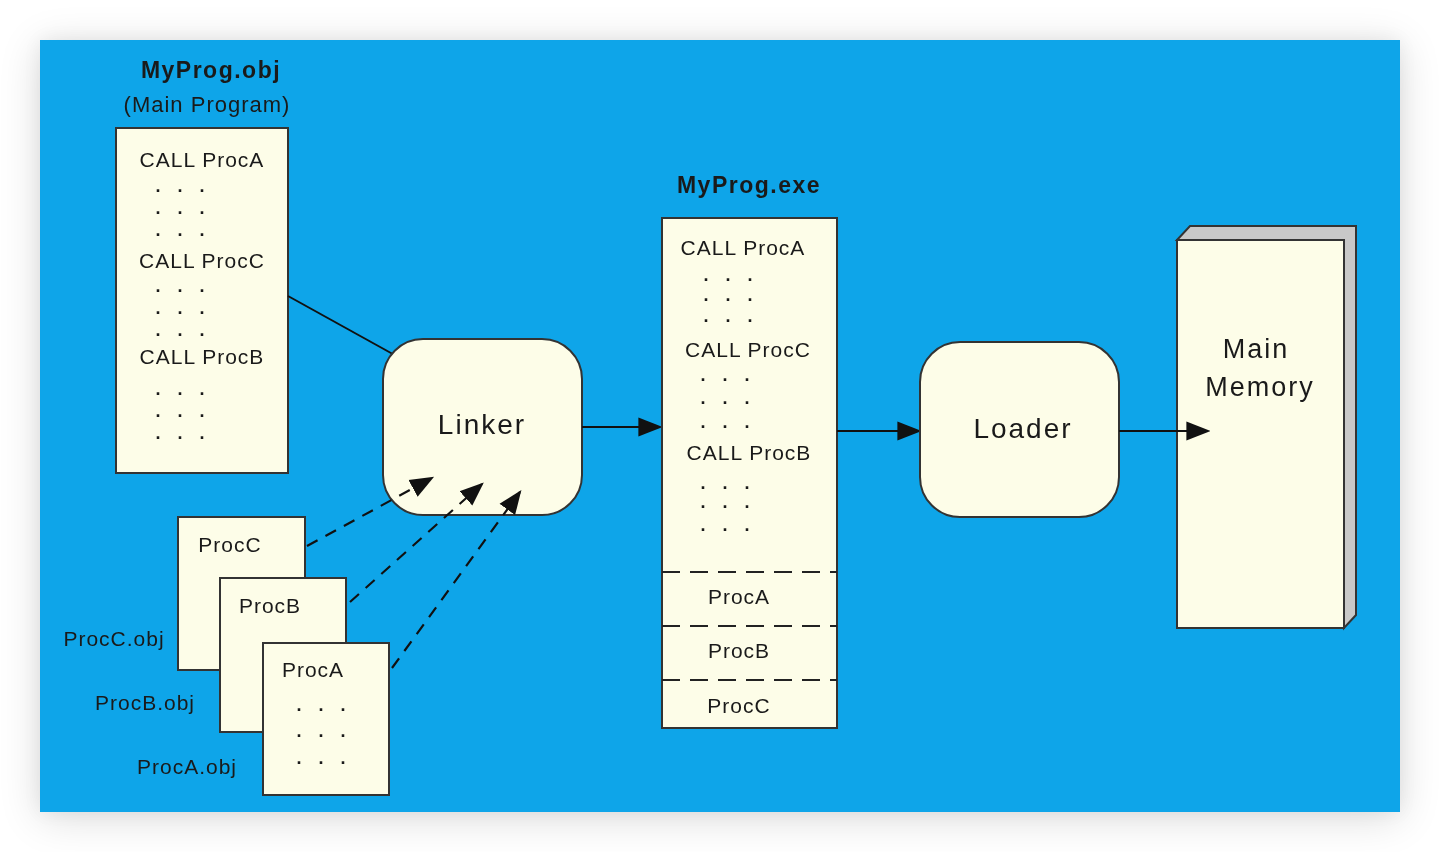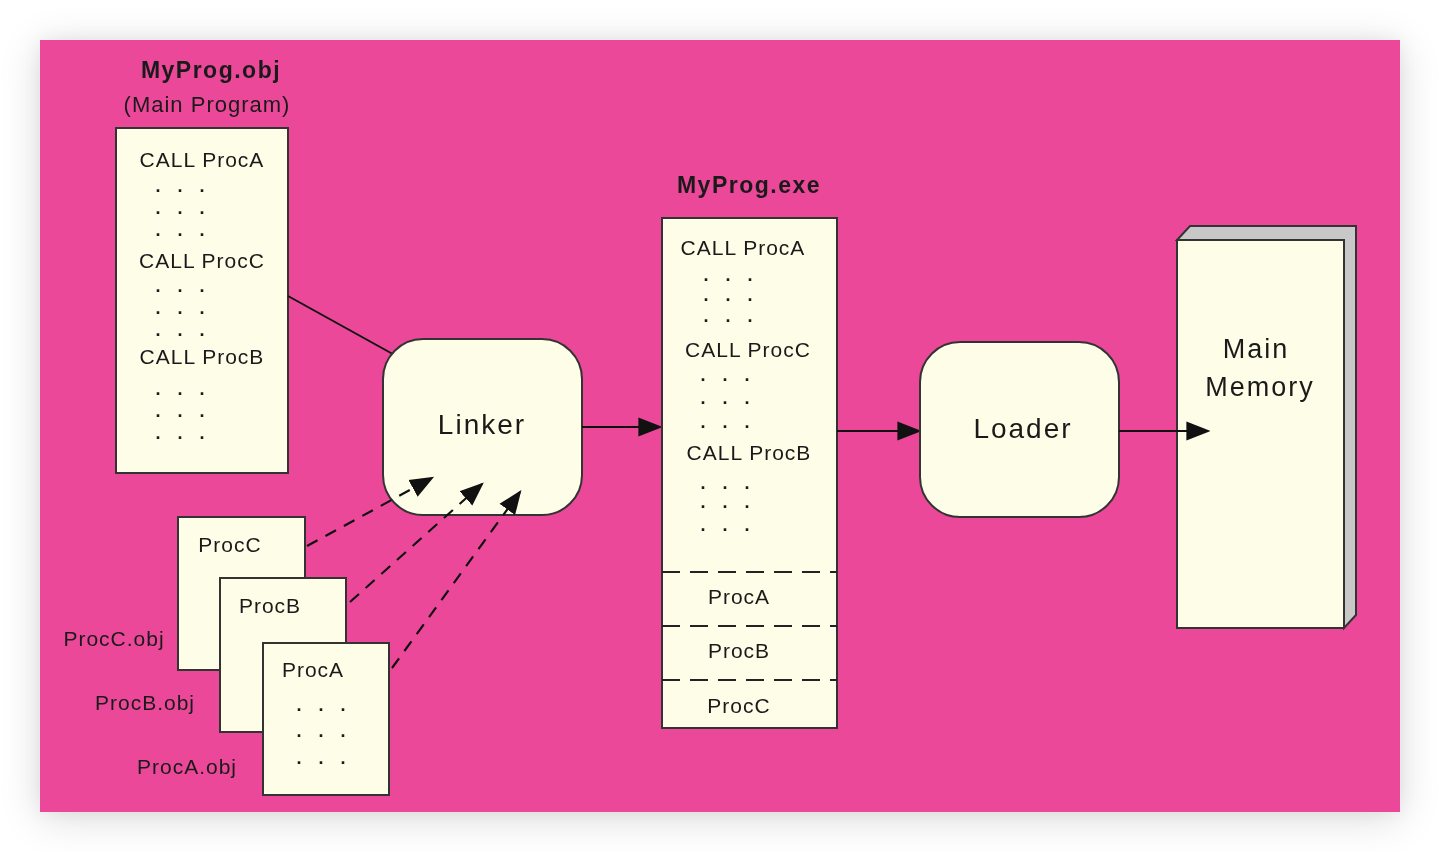--- a/index.html
+++ b/index.html
@@ -2,21 +2,21 @@
 <html><head>
 <meta charset="utf-8">
 <style>
   html, body { margin: 0; padding: 0; }
   body {
     width: 1440px; height: 852px; background: #ffffff; position: relative; overflow: hidden;
     font-family: "Liberation Sans", "DejaVu Sans", sans-serif;
   }
   .canvas {
     position: absolute; left: 40px; top: 40px; width: 1360px; height: 772px;
-    background: #ec4899;
+    background: #0ea5e9;
     box-shadow: 0 6px 40px rgba(0,0,0,0.14), 0 0 18px rgba(0,0,0,0.06);
   }
   svg { position: absolute; left: 0; top: 0; }
   .lbl { font-family: "Liberation Sans", "DejaVu Sans", sans-serif; fill: #1a1a1a; }
   .title { font-size: 23px; font-weight: bold; letter-spacing: 1.5px; }
   .sub { font-size: 22px; letter-spacing: 1px; }
   .code { font-size: 21px; letter-spacing: 1px; }
   .big { font-size: 28px; letter-spacing: 2px; }
   .mem { font-size: 27px; letter-spacing: 2px; }
   .dots { font-size: 18px; letter-spacing: 6px; font-weight: bold; }

